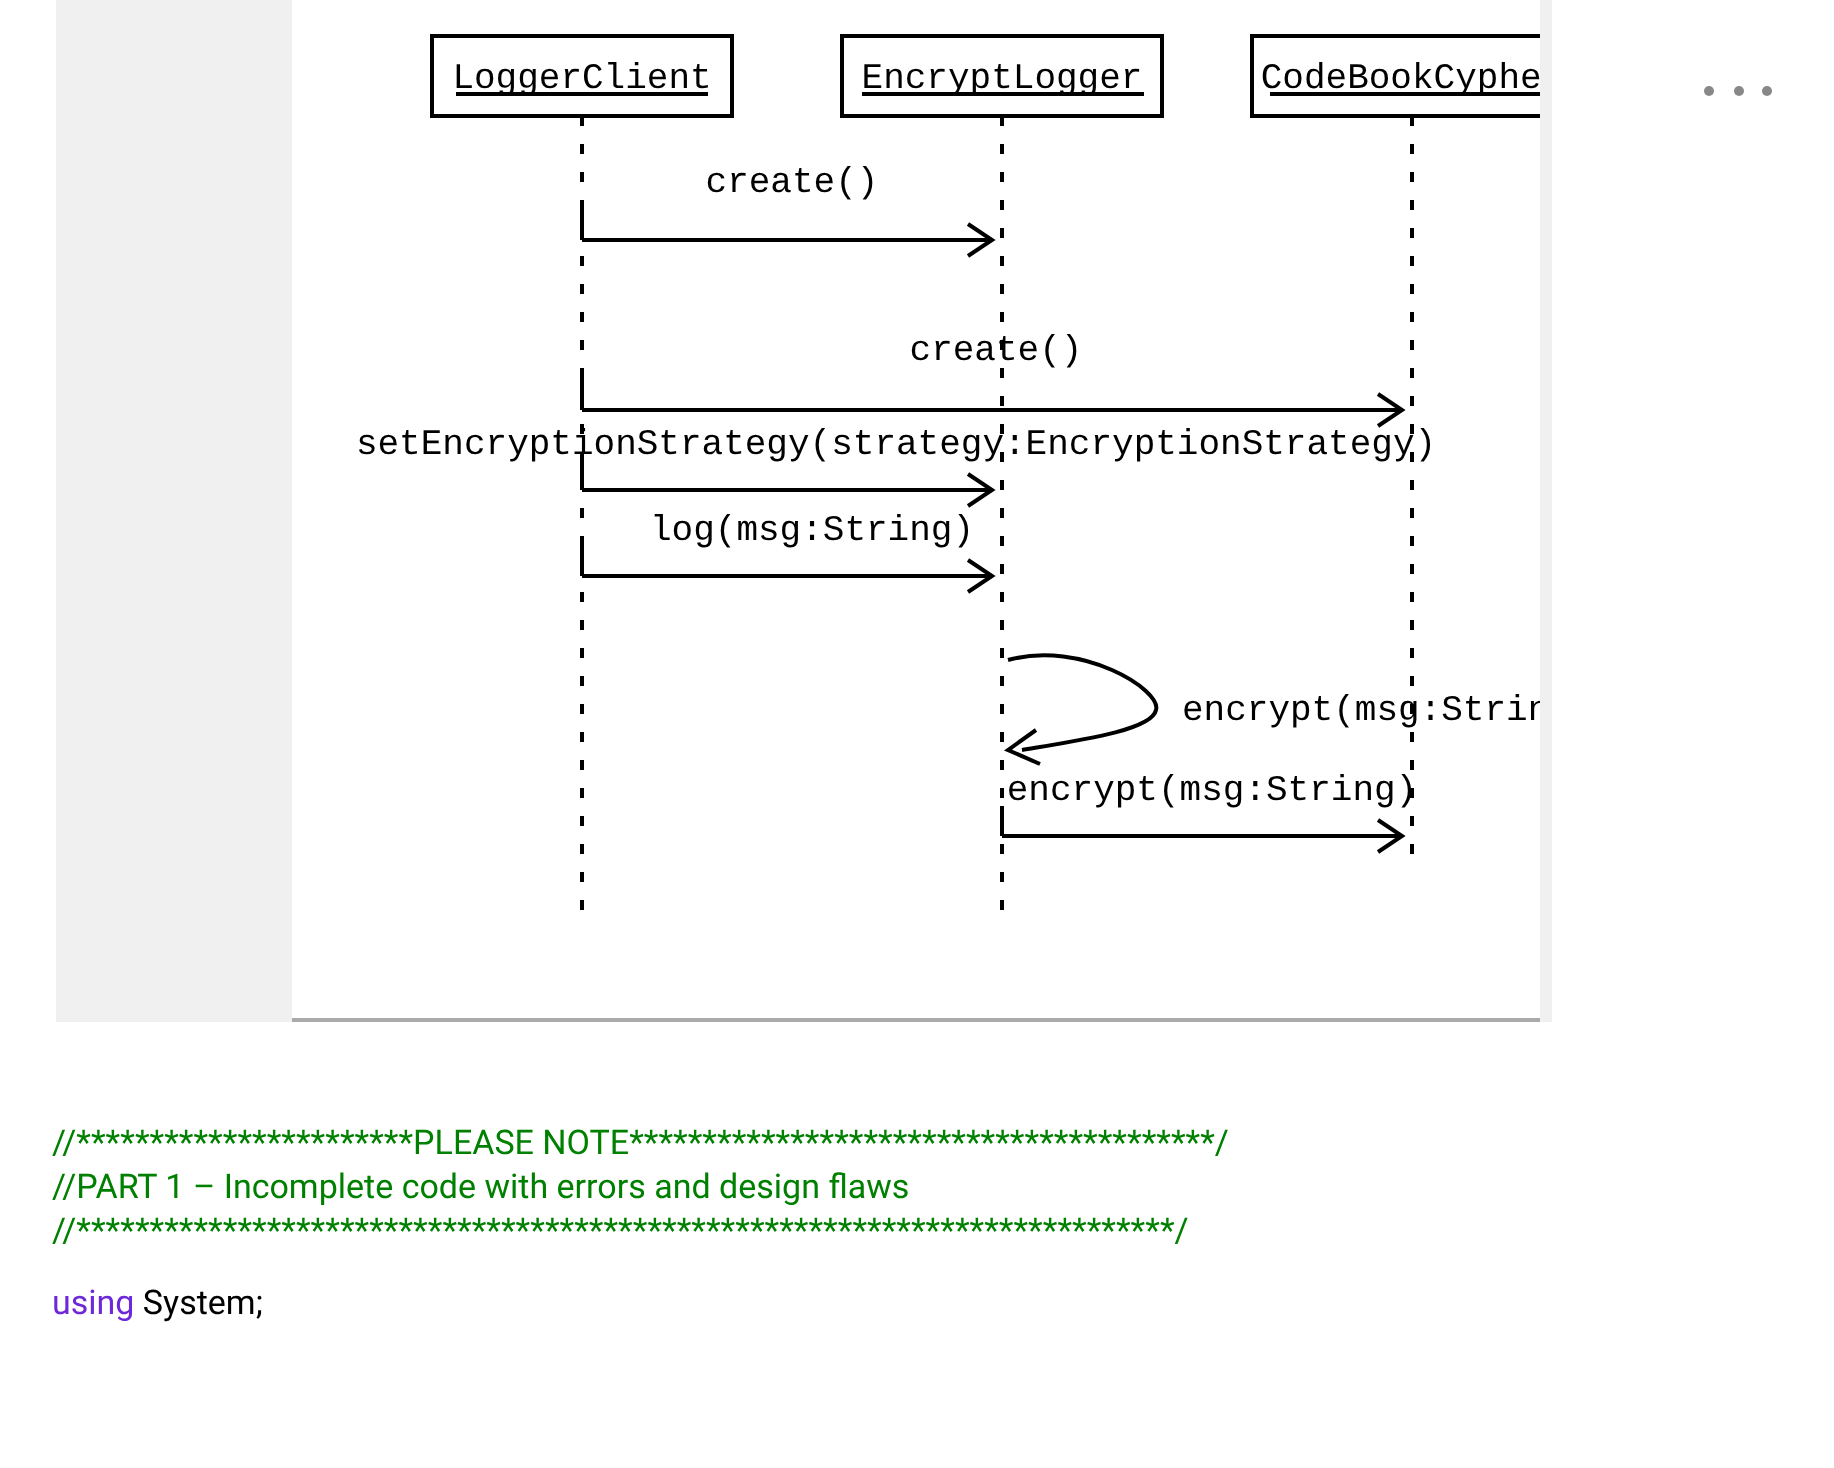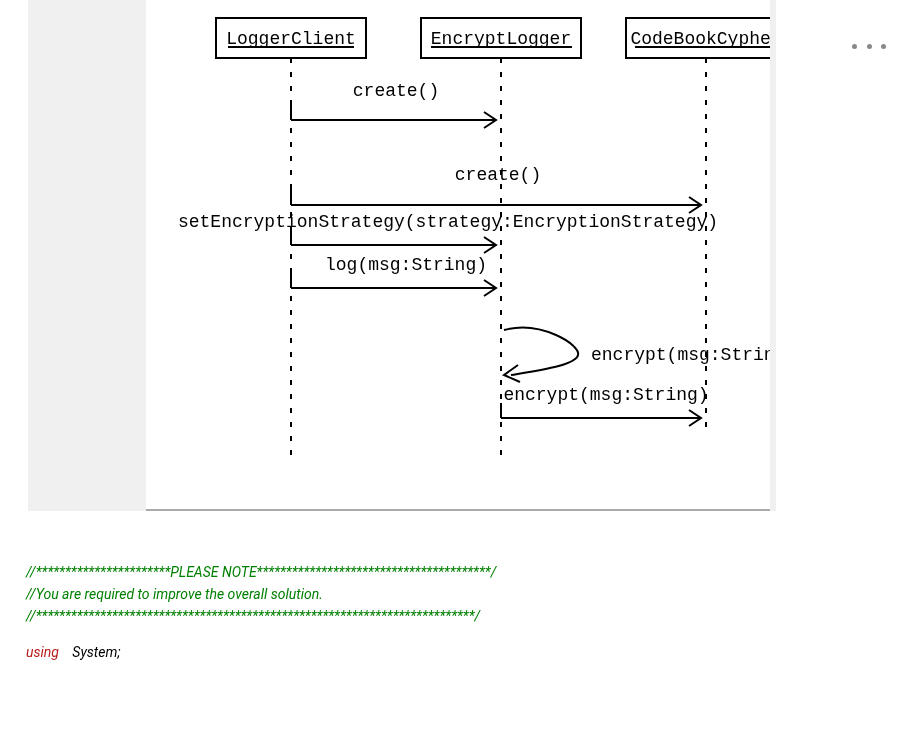--- a/index.html
+++ b/index.html
@@ -75,27 +75,26 @@
     stroke-dasharray: 5 9;
   }
   .solid {
     stroke: #000;
     stroke-width: 2;
     fill: none;
   }
   .arrowhead { fill: none; stroke: #000; stroke-width: 2; }
   .notes {
     padding: 50px 0 0 26px;
-    font-size: 14px;
+    font-size: 17px;
     line-height: 22px;
-    font-style: italic;
   }
   .green { color: #008000; }
-  .purple { color: #b91c1c; }
-  .black { color: #000; padding-left: 10px; }
+  .purple { color: #6d28d9; }
+  .black { color: #000; }
   .notes p { margin: 0; }
   .spacer { height: 14px; }
 </style>
 </head>
 <body>
 
 <div class="page">
 
   <div class="ellipsis" title="More">
     <span class="dot"></span>
@@ -151,19 +150,19 @@
         <line class="solid" x1="355" y1="403" x2="355" y2="418"></line>
         <line class="solid" x1="355" y1="418" x2="555" y2="418"></line>
         <polyline class="arrowhead" points="543,410 555,418 543,426"></polyline>
 
       </svg>
     </div>
   </div>
 
   <div class="notes">
     <p class="green">//***********************PLEASE NOTE****************************************/</p>
-    <p class="green">//You are required to improve the overall solution.</p>
+    <p class="green">//PART 1 – Incomplete code with errors and design flaws</p>
     <p class="green">//***************************************************************************/</p>
     <div class="spacer"></div>
     <p><span class="purple">using</span><span class="black"> System;</span></p>
   </div>
 
 </div>
 
 </body></html>

